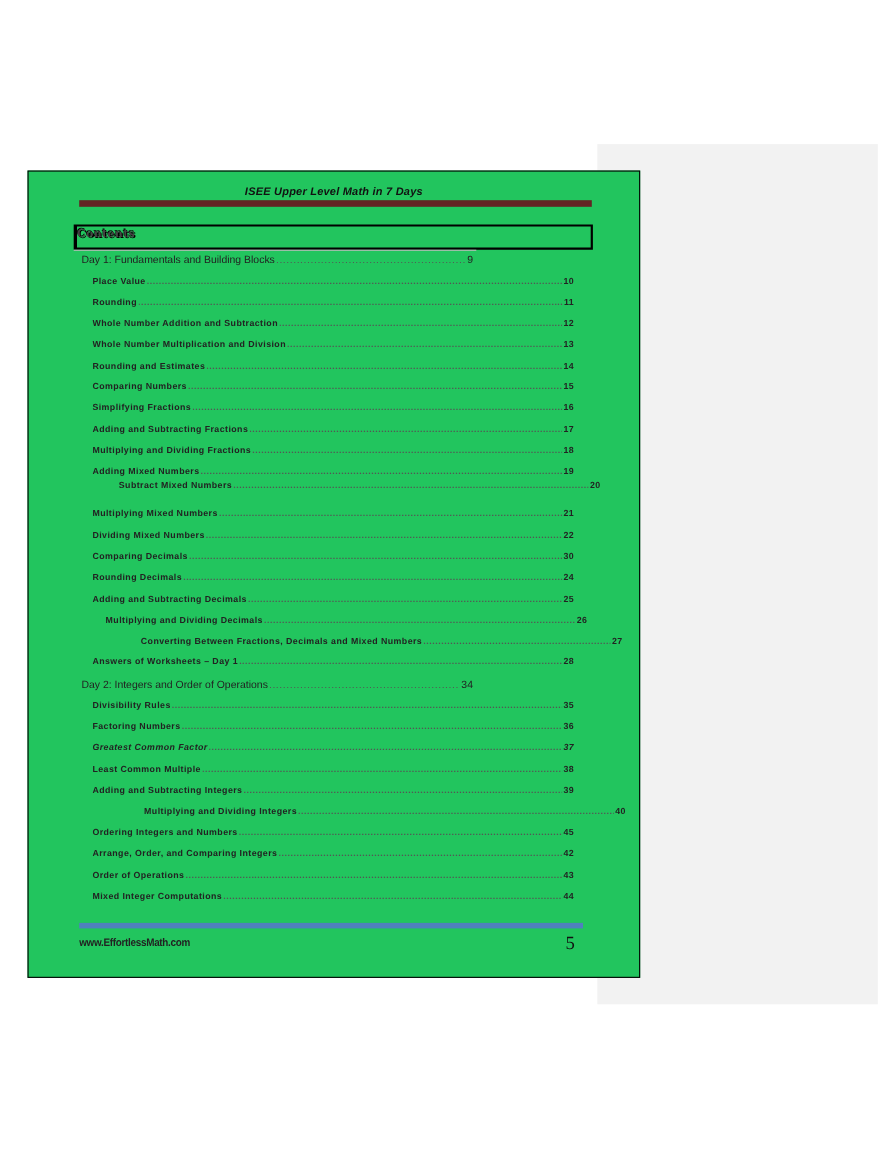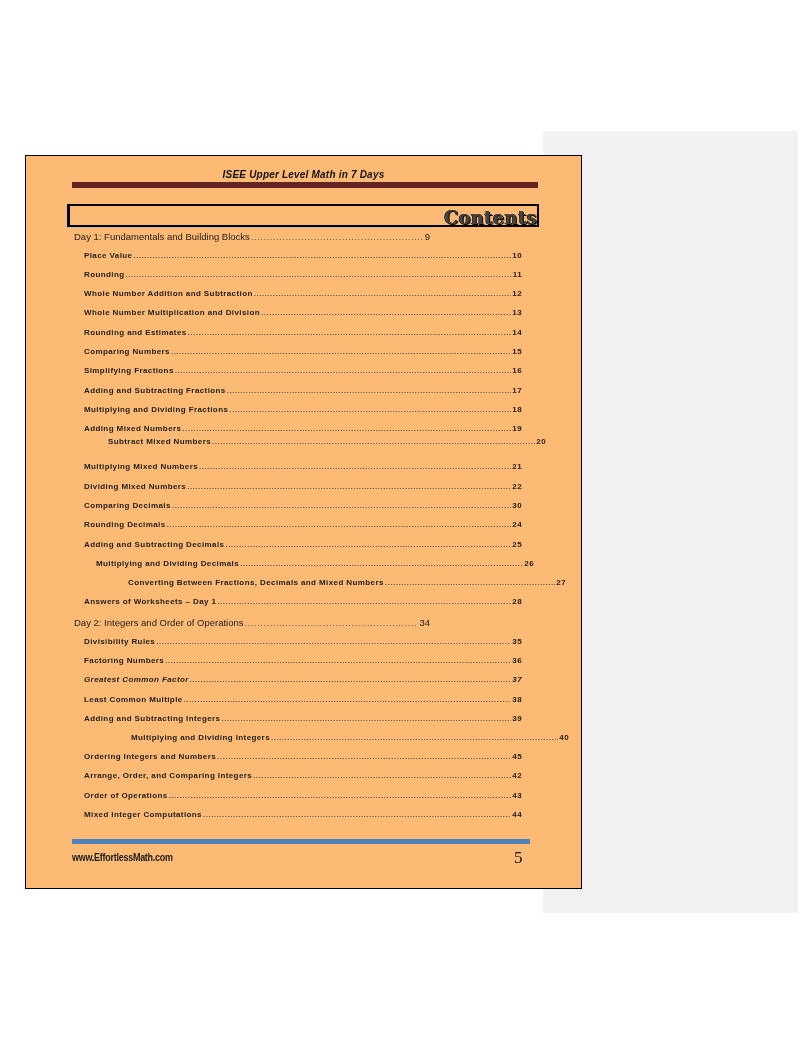--- a/index.html
+++ b/index.html
@@ -7,39 +7,39 @@
       width: 808px; height: 1045px; position: relative; overflow: hidden;
       background: #ffffff;
       font-family: "Liberation Sans", sans-serif;
     }
     .comment-pane {
       position: absolute; left: 543px; top: 131px; width: 255px; height: 782px;
       background: #f2f2f2;
     }
     .page {
       position: absolute; left: 25px; top: 155px; width: 555px; height: 732px;
-      border: 1.5px solid #000; background: #fdba74; box-sizing: content-box;
+      border: 1.5px solid #000; background: #22c55e; box-sizing: content-box;
     }
     .header-title {
       position: absolute; left: 0; width: 555px; top: 13px;
       text-align: center; font-size: 10px; font-style: italic; font-weight: bold;
       color: #111; letter-spacing: 0.2px;
     }
     .header-bar {
       position: absolute; left: 46px; top: 26px; width: 466px; height: 6px;
       background: #632523;
     }
     .contents-box {
       position: absolute; left: 41px; top: 48px; width: 472px; height: 23px;
       border: 2px solid #000; border-top-width: 2px; border-bottom-width: 2px;
       border-left-width: 3px; box-sizing: border-box;
     }
     .contents-title {
-      position: absolute; left: 0; right: 0; top: 1px; text-align: right;
-      font-family: "DejaVu Serif", serif; font-weight: bold; font-size: 18px;
+      position: absolute; left: 0; right: 0; top: 1px; text-align: left;
+      font-family: "DejaVu Serif", serif; font-weight: bold; font-size: 10px;
       color: #444; letter-spacing: 0.3px;
       text-shadow: 1px 1px 0 #000, -0.5px -0.5px 0 #000;
     }
     .contents-underline {
       position: absolute; left: 41px; top: 71px; width: 366px; height: 1px; background: #bbb;
     }
     .toc { position: absolute; left: 0; top: 0; width: 555px; }
     .toc-row {
       position: absolute; display: flex; align-items: flex-end;
       white-space: nowrap; overflow: hidden;

